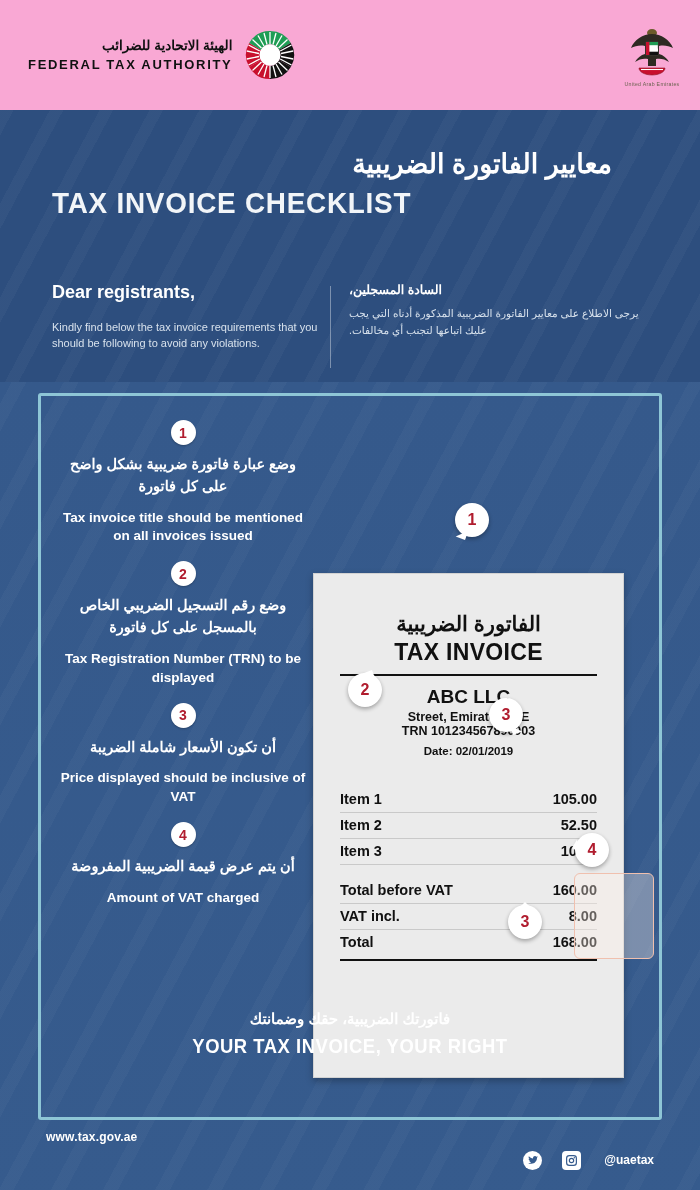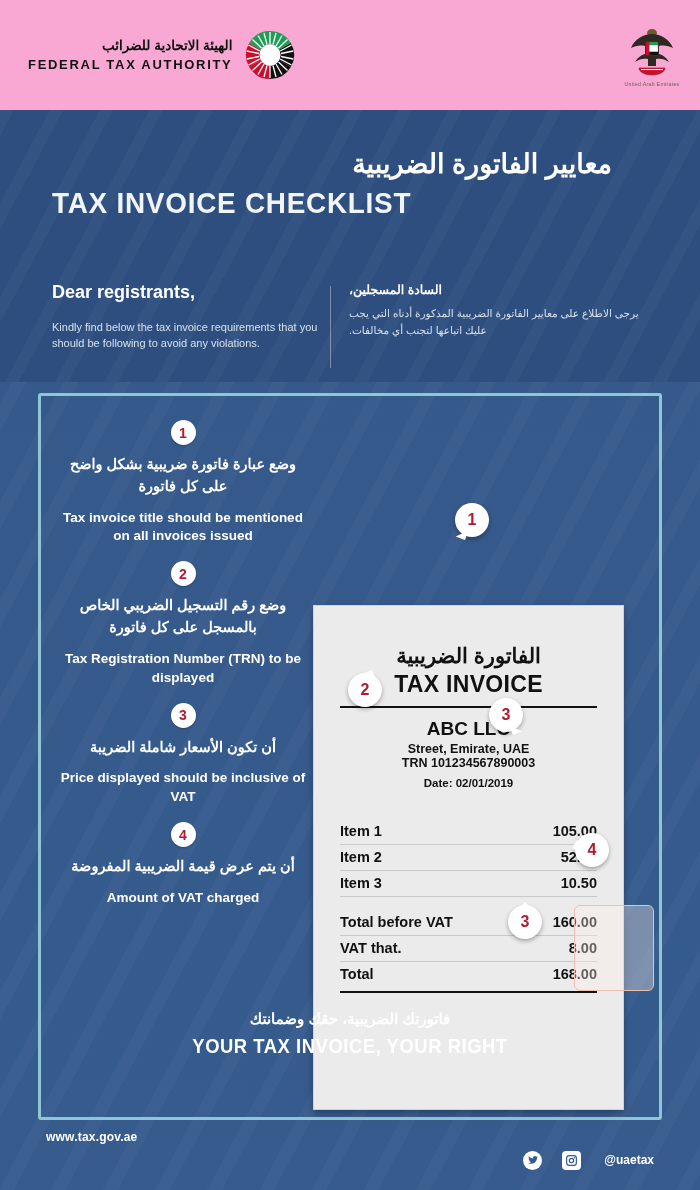--- a/index.html
+++ b/index.html
@@ -86,21 +86,20 @@
   .ck-ar{ direction:rtl; color:#ffffff; font-size:14.5px; font-weight:700;
           line-height:1.5; margin-bottom:11px; }
   .ck-en{ color:#ffffff; font-size:13.5px; font-weight:600; line-height:1.4; }
 
   
   .invoice{
     position:absolute; left:313px; top:463px; width:311px; height:505px;
     background:#ebebeb; border:1px solid #d2d2d2;
     box-shadow:0 3px 7px rgba(0,0,0,.28);
     padding:38px 26px 0 26px;
-    margin-top:32px;
   }
   .inv-head{ text-align:center; }
   .inv-ar{ direction:rtl; font-size:21px; font-weight:700; color:#111; letter-spacing:0px; }
   .inv-en{ font-size:23px; font-weight:700; color:#111; margin-top:3px; letter-spacing:.3px; }
   .rule-thick{ height:2px; background:#111; margin:8px 0 10px; }
   .inv-co{ font-size:19px; font-weight:700; color:#111; text-align:center; }
   .inv-addr{ font-size:12.5px; font-weight:700; color:#111; text-align:center; margin-top:2px; }
   .inv-trn{ font-size:12.5px; font-weight:700; color:#111; text-align:center; }
   .inv-date{ font-size:11.5px; font-weight:600; color:#111; text-align:center; margin-top:7px; }
 
@@ -310,21 +309,21 @@
         <span class="val">10.50</span>
       </div>
 
       <div class="gap"></div>
 
       <div class="row">
         <span class="lbl">Total before VAT</span>
         <span class="val">160.00</span>
       </div>
       <div class="row">
-        <span class="lbl">VAT that.</span>
+        <span class="lbl">VAT incl.</span>
         <span class="val">8.00</span>
       </div>
       <div class="row total-last">
         <span class="lbl">Total</span>
         <span class="val">168.00</span>
       </div>
       <div class="rule-bottom"></div>
     </div>
   </div>
 

